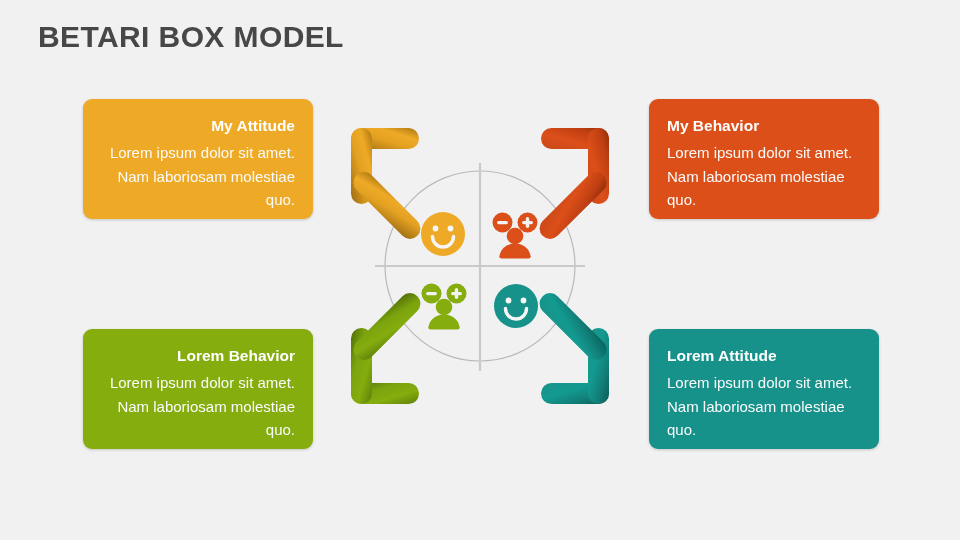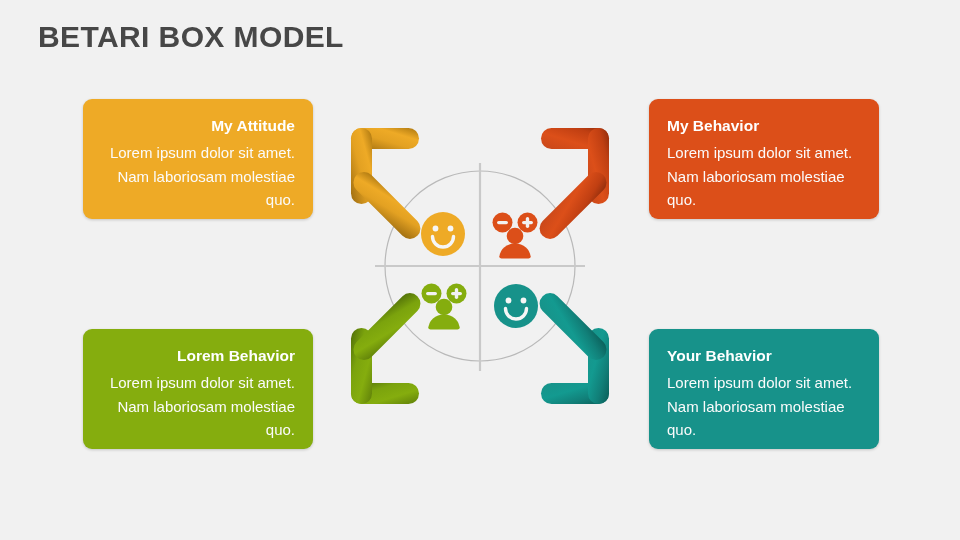--- a/index.html
+++ b/index.html
@@ -93,21 +93,21 @@
     <div class="card-title">My Behavior</div>
     <div class="card-body">Lorem ipsum dolor sit amet. Nam laboriosam molestiae quo.</div>
   </div>
 
   <div class="card left bottom green">
     <div class="card-title">Lorem Behavior</div>
     <div class="card-body">Lorem ipsum dolor sit amet. Nam laboriosam molestiae quo.</div>
   </div>
 
   <div class="card right bottom teal">
-    <div class="card-title">Your Behavior</div>
+    <div class="card-title">Lorem Attitude</div>
     <div class="card-body">Lorem ipsum dolor sit amet. Nam laboriosam molestiae quo.</div>
   </div>
 
   <div class="diagram">
     <svg width="286" height="296" viewBox="0 0 286 296" xmlns="http://www.w3.org/2000/svg">
       <defs>
 
         <linearGradient id="gradAmber" x1="0" y1="1" x2="1" y2="0">
           <stop offset="0%" stop-color="#9a6a10"></stop>
           <stop offset="45%" stop-color="#e3a122"></stop>

